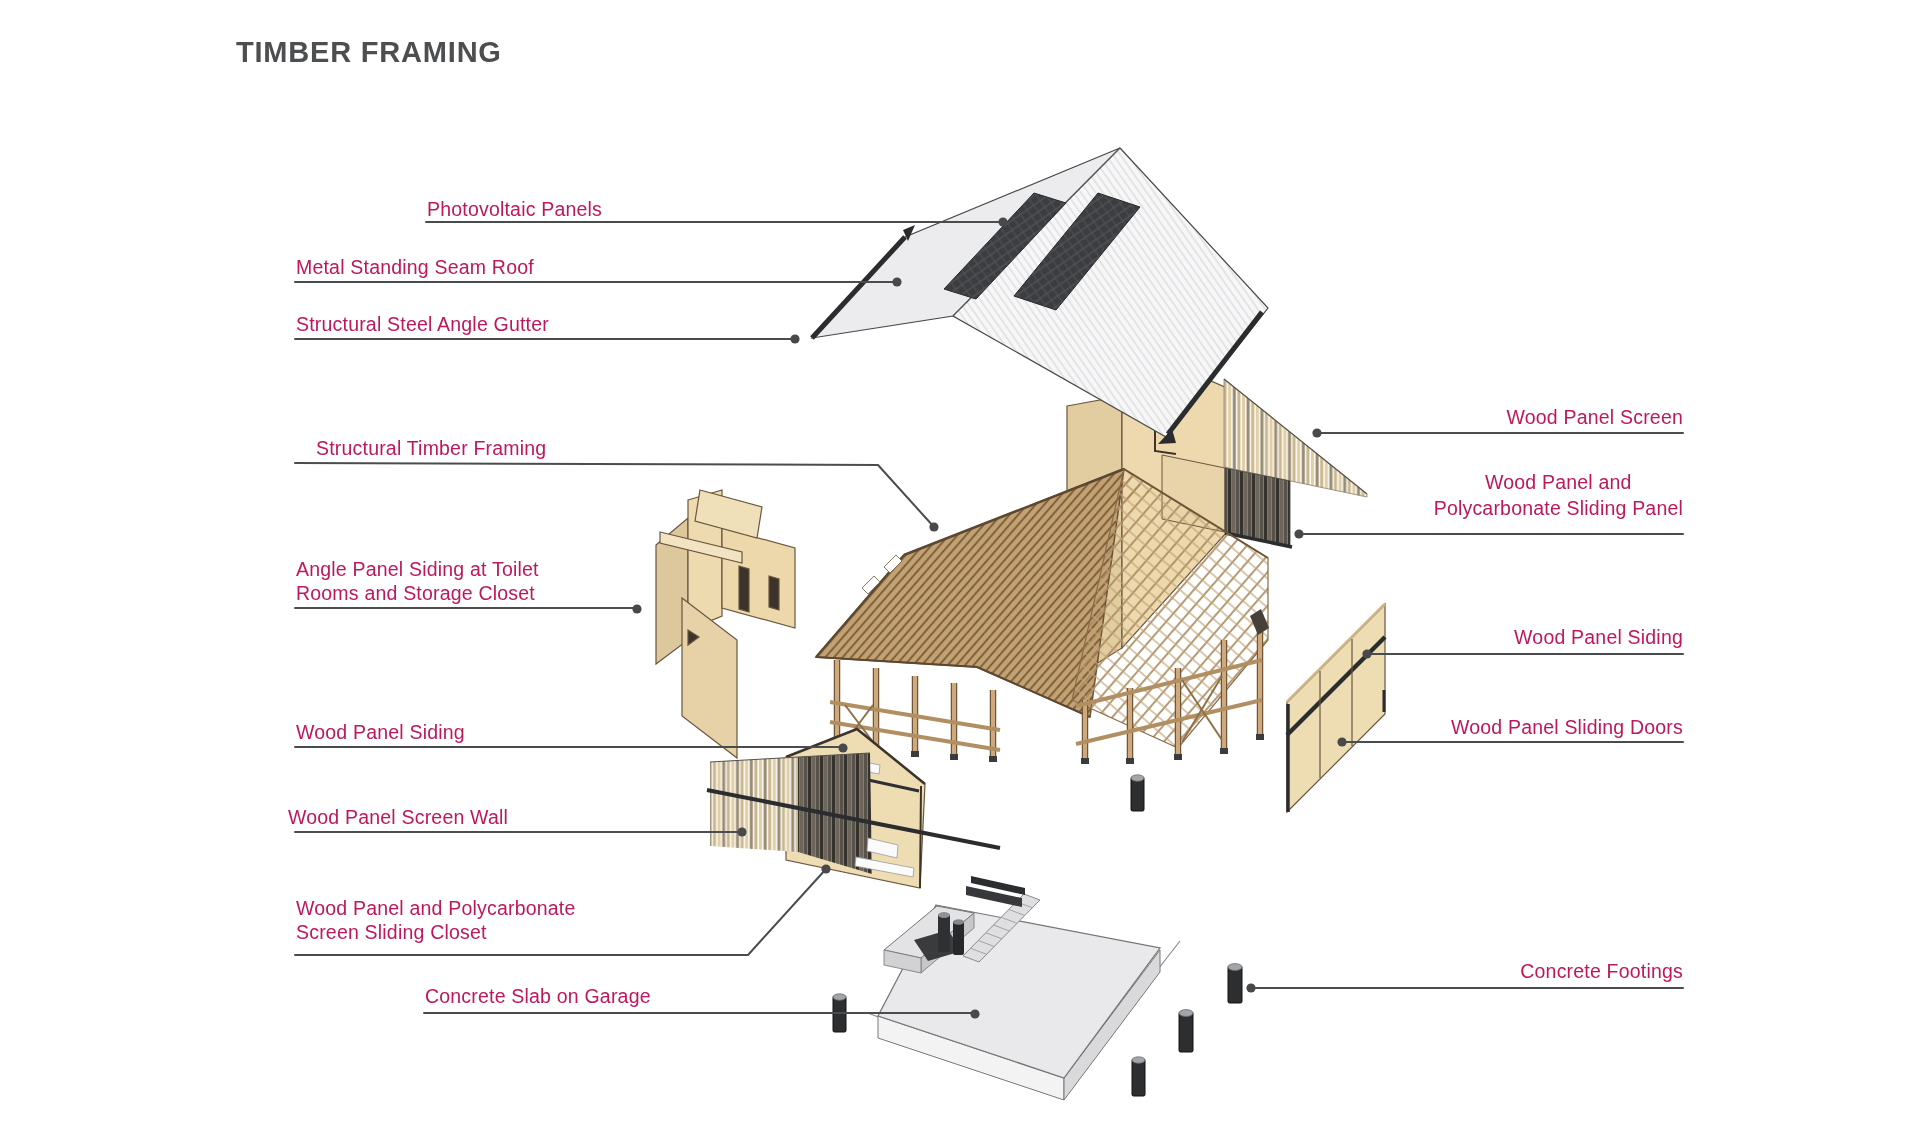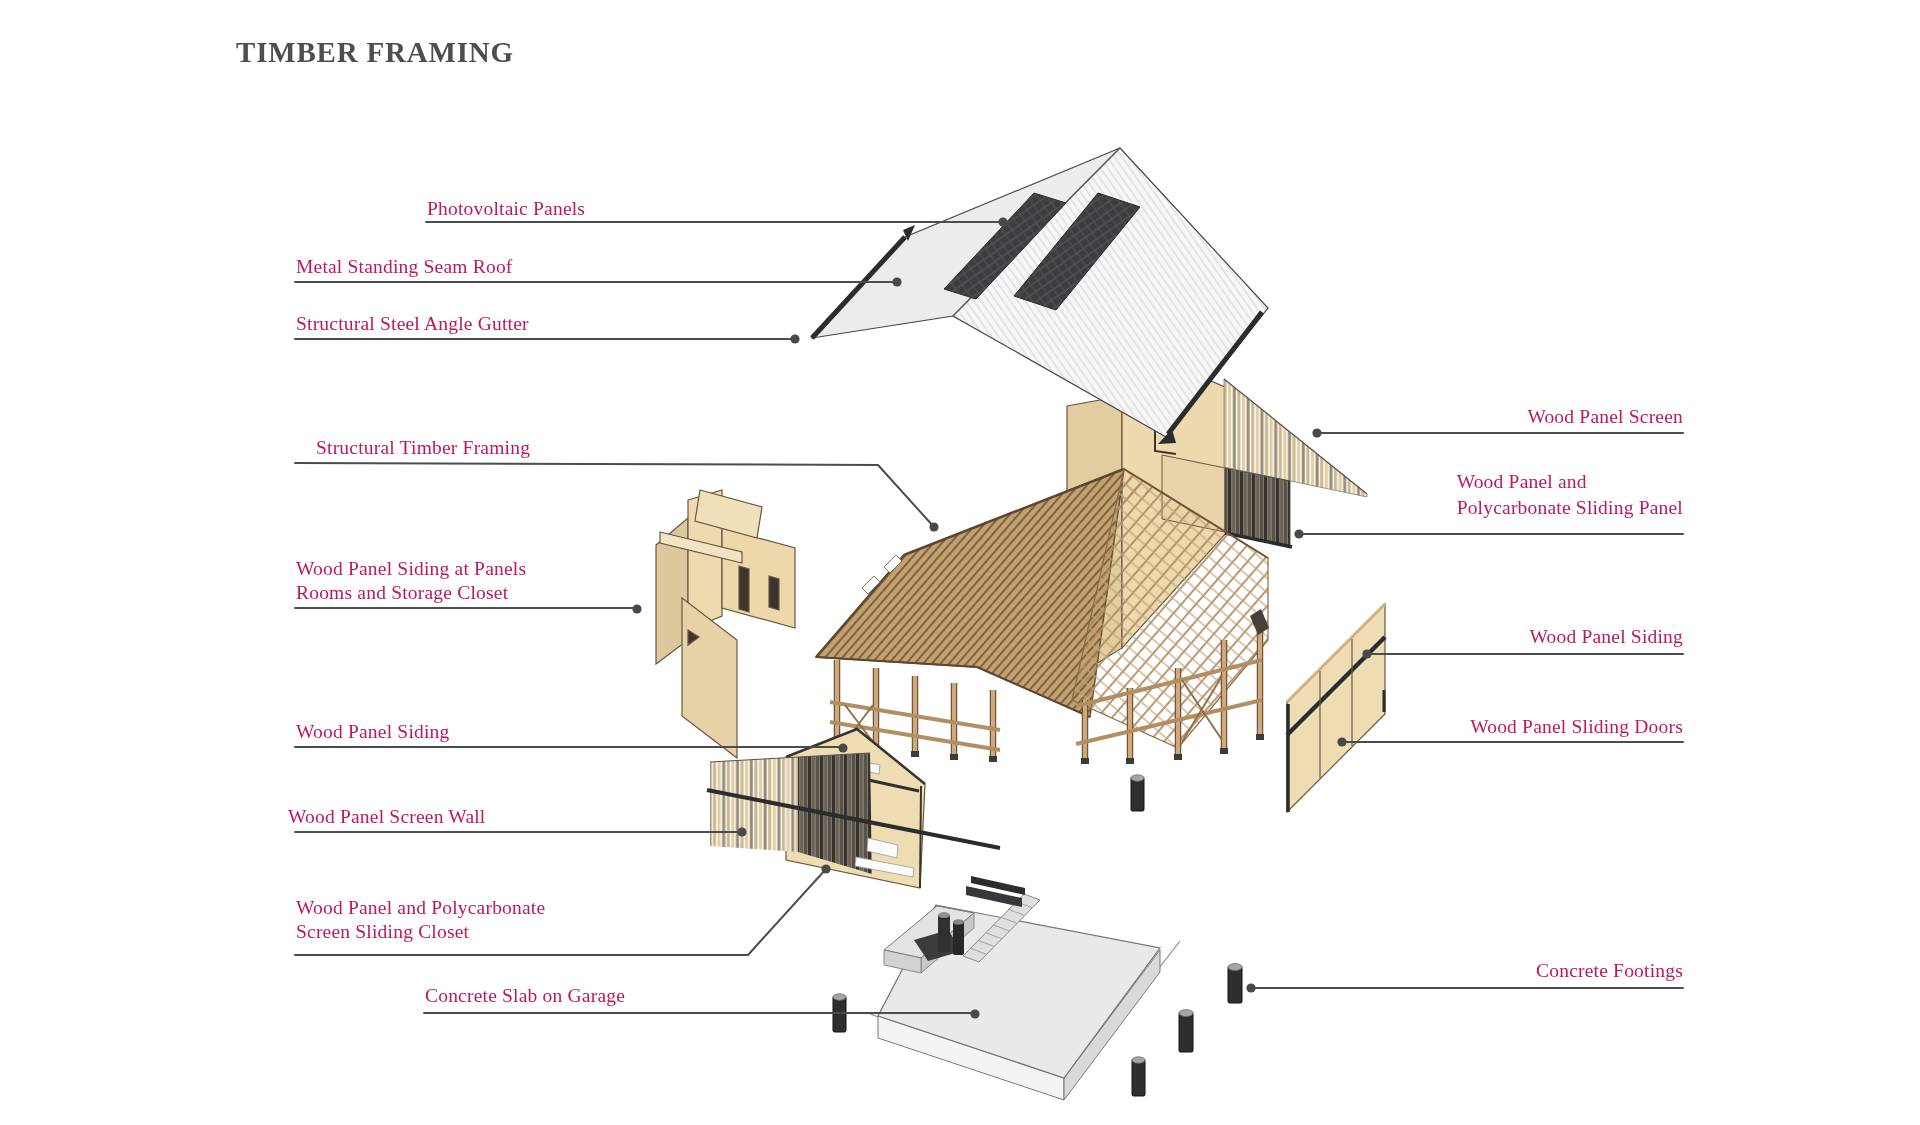--- a/index.html
+++ b/index.html
@@ -1,21 +1,21 @@
 <!DOCTYPE html>
 <html><head>
 <meta charset="utf-8">
 <style>
   html,body{margin:0;padding:0;background:#ffffff;}
   .stage{position:relative;width:1920px;height:1125px;background:#ffffff;overflow:hidden;
-         font-family:Liberation Serif, serif;}
+         font-family:Liberation Sans, sans-serif;}
   .stage svg{position:absolute;left:0;top:0;}
   .title{position:absolute;font-size:29px;font-weight:700;color:#4d4e50;letter-spacing:.8px;}
   .lbl{position:absolute;font-size:19.5px;line-height:24px;color:#be185d;letter-spacing:.2px;white-space:nowrap;}
-  .lbl.r{text-align:left;}
+  .lbl.r{text-align:center;}
   .lh26{line-height:26px;}
 </style>
 </head>
 <body>
 
 <div class="stage">
 
 <svg width="1920" height="1125" viewBox="0 0 1920 1125">
   <defs>
     <pattern id="seam" width="6" height="12" patternUnits="userSpaceOnUse" patternTransform="rotate(-35)">
@@ -253,21 +253,21 @@
   </g>
 </svg>
 
 <div class="title" style="left:236px;top:36px;">TIMBER FRAMING</div>
 
 <div class="lbl" style="left:427px;top:197px;">Photovoltaic Panels</div>
 <div class="lbl" style="left:296px;top:255px;">Metal Standing Seam Roof</div>
 <div class="lbl" style="left:296px;top:312px;">Structural Steel Angle Gutter</div>
 <div class="lbl" style="left:296px;top:436px;margin-left:20px;">Structural Timber Framing</div>
 <div class="lbl" style="left:296px;top:557px;">
-  <div>Wood Panel Siding at Panels</div>
+  <div>Angle Panel Siding at Toilet</div>
   <div>Rooms and Storage Closet</div>
 </div>
 <div class="lbl" style="left:296px;top:720px;">Wood Panel Siding</div>
 <div class="lbl" style="left:288px;top:805px;text-align:center;">Wood Panel Screen Wall</div>
 <div class="lbl" style="left:296px;top:896px;">
   <div>Wood Panel and Polycarbonate</div>
   <div>Screen Sliding Closet</div>
 </div>
 <div class="lbl" style="left:425px;top:984px;">Concrete Slab on Garage</div>
 

